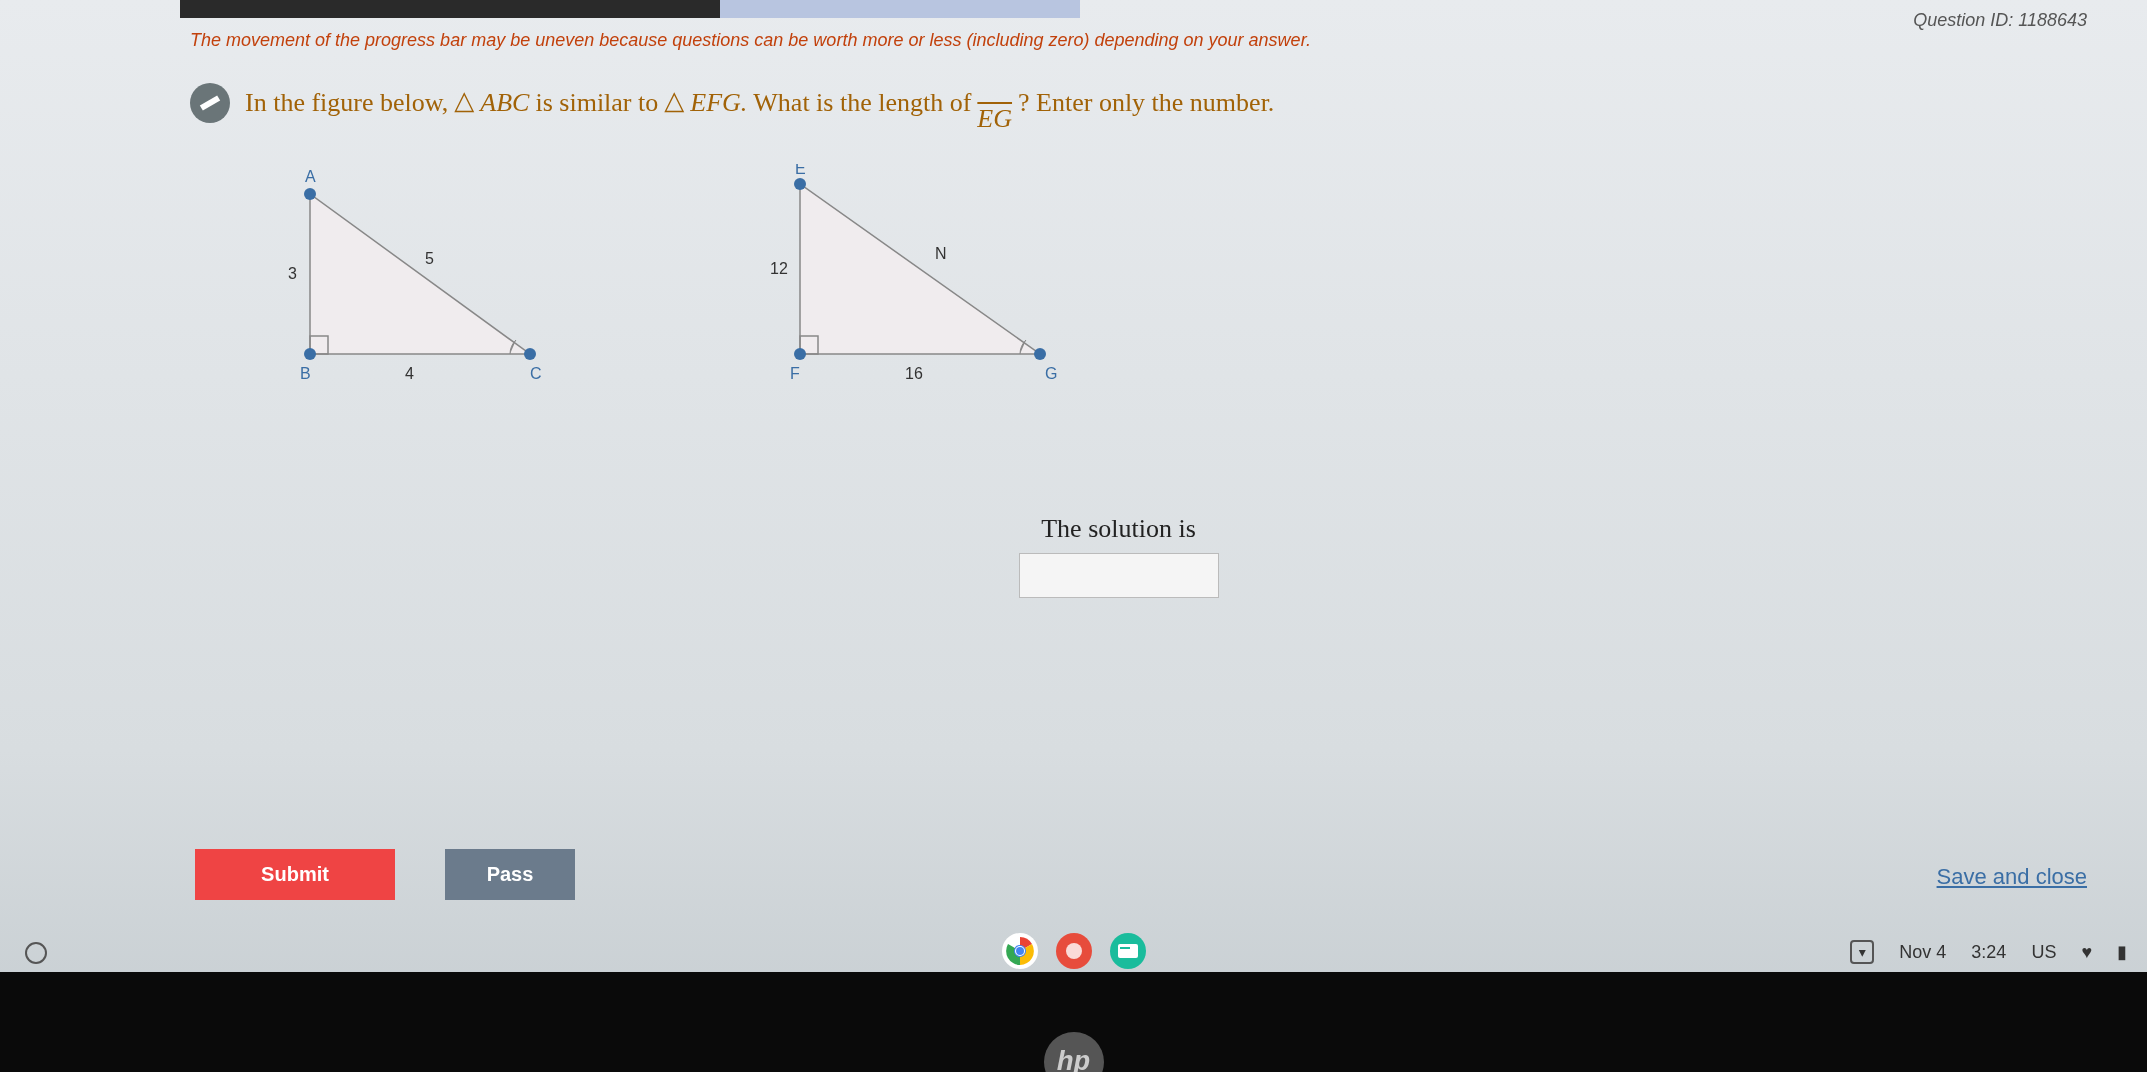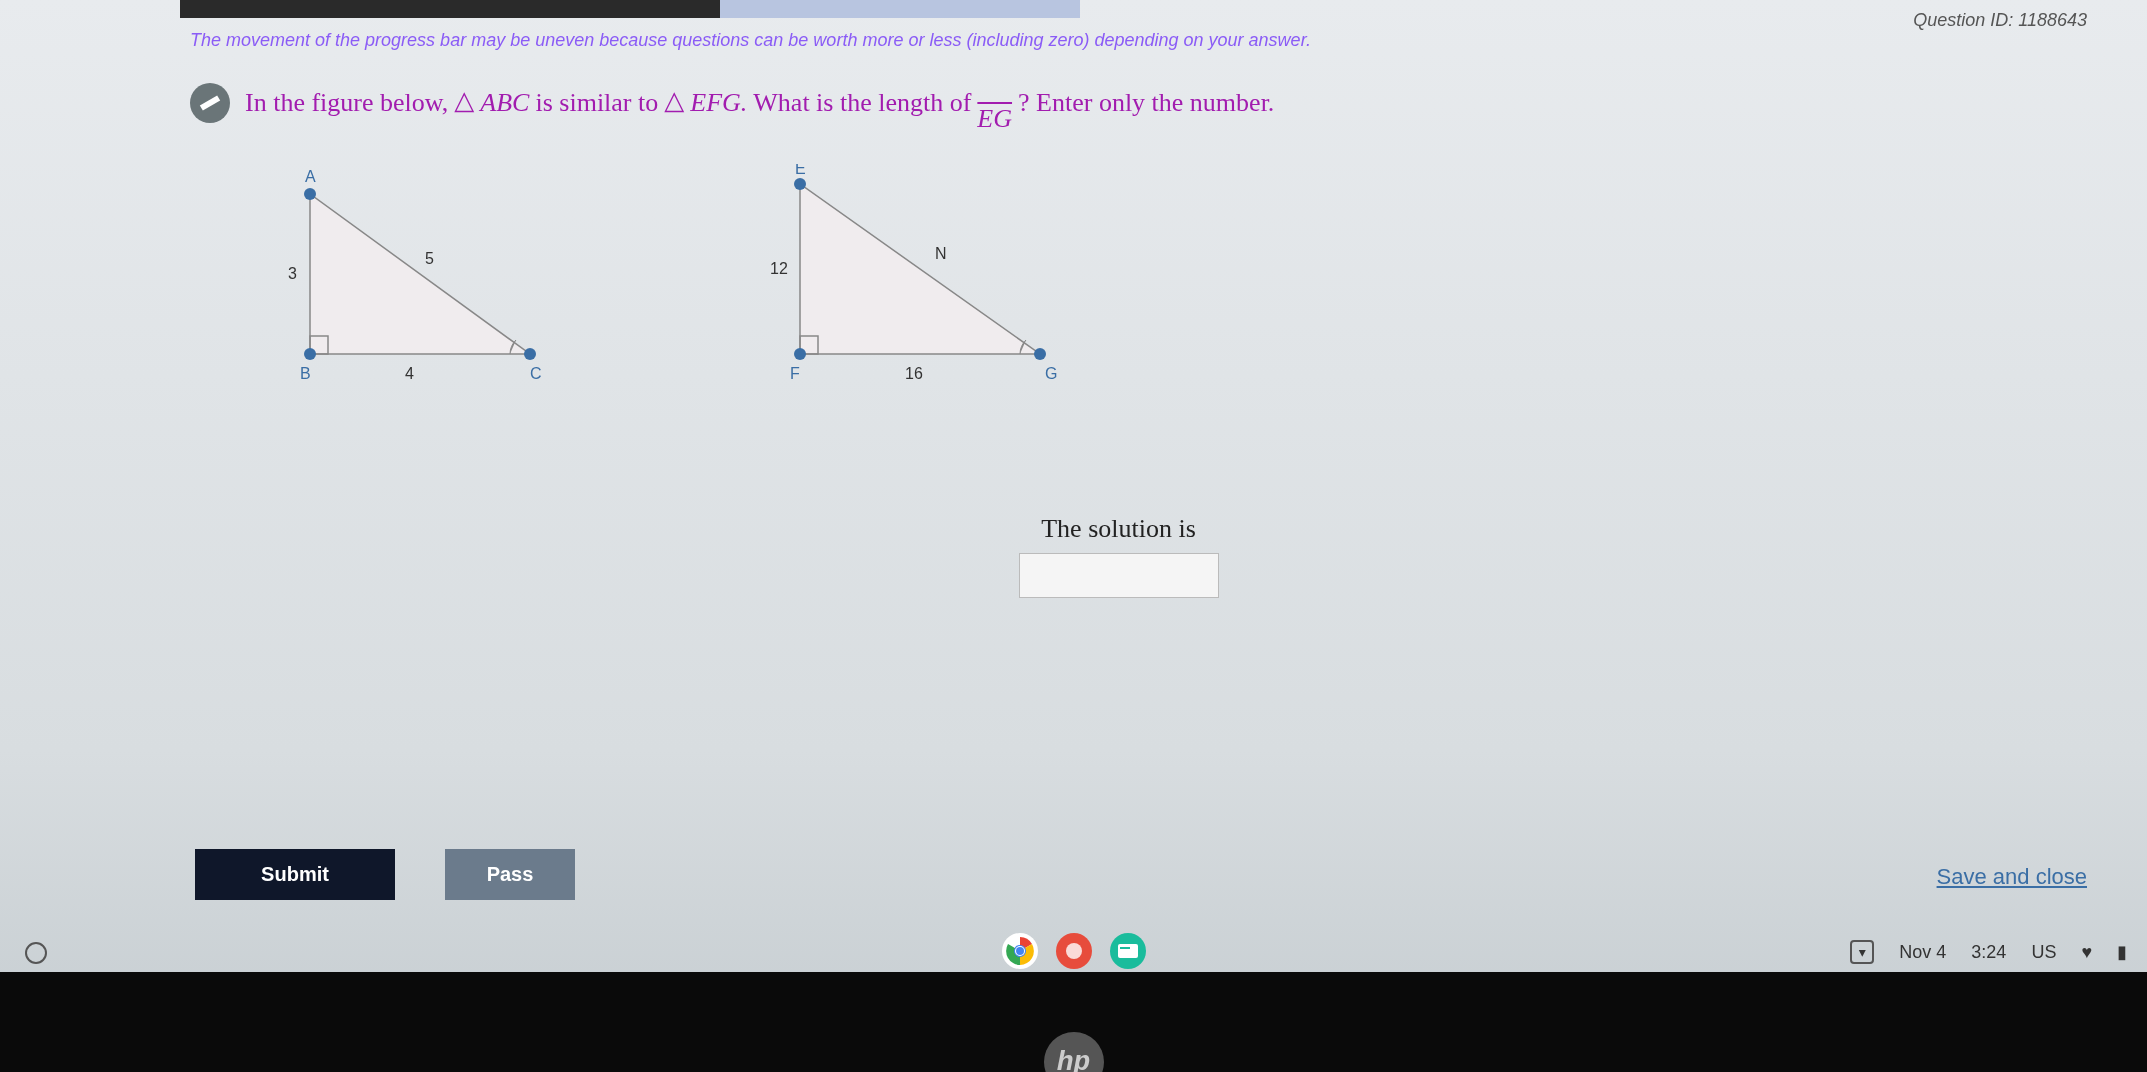--- a/index.html
+++ b/index.html
@@ -35,21 +35,21 @@
     .question-id {
       position: absolute;
       right: 60px;
       top: 10px;
       font-style: italic;
       color: #555;
       font-size: 18px;
     }
     .progress-note {
       font-style: italic;
-      color: #8b5cf6;
+      color: #c2410c;
       font-size: 18px;
       margin-top: 12px;
       margin-left: 10px;
     }
     .question-row {
       display: flex;
       align-items: center;
       margin-top: 20px;
       margin-left: 10px;
     }
@@ -61,21 +61,21 @@
       display: flex;
       align-items: center;
       justify-content: center;
       margin-right: 15px;
       flex-shrink: 0;
     }
     .ruler-icon svg { width: 24px; height: 24px; }
     .question-text {
       font-family: Georgia, 'Times New Roman', serif;
       font-size: 26px;
-      color: #a21caf;
+      color: #a16207;
       display: flex;
       align-items: center;
       gap: 6px;
       flex-wrap: wrap;
     }
     .triangle-symbol {
       font-size: 26px;
       position: relative;
       top: -2px;
     }
@@ -126,21 +126,21 @@
     .btn {
       border: none;
       color: white;
       font-size: 20px;
       font-weight: bold;
       padding: 14px 0;
       width: 200px;
       cursor: pointer;
       text-align: center;
     }
-    .btn-submit { background: #0f172a; }
+    .btn-submit { background: #ef4444; }
     .btn-pass { background: #6b7b8c; width: 130px; }
     .save-close {
       position: absolute;
       bottom: 40px;
       right: 60px;
       color: #3a6ea5;
       font-size: 22px;
       text-decoration: underline;
       cursor: pointer;
       margin-top: 21px;

